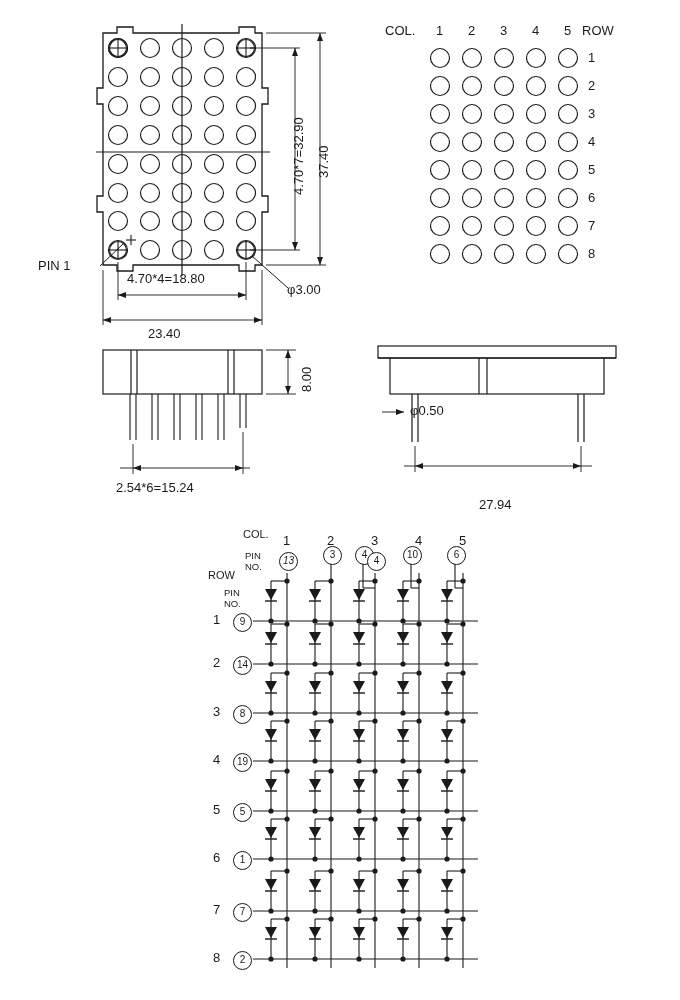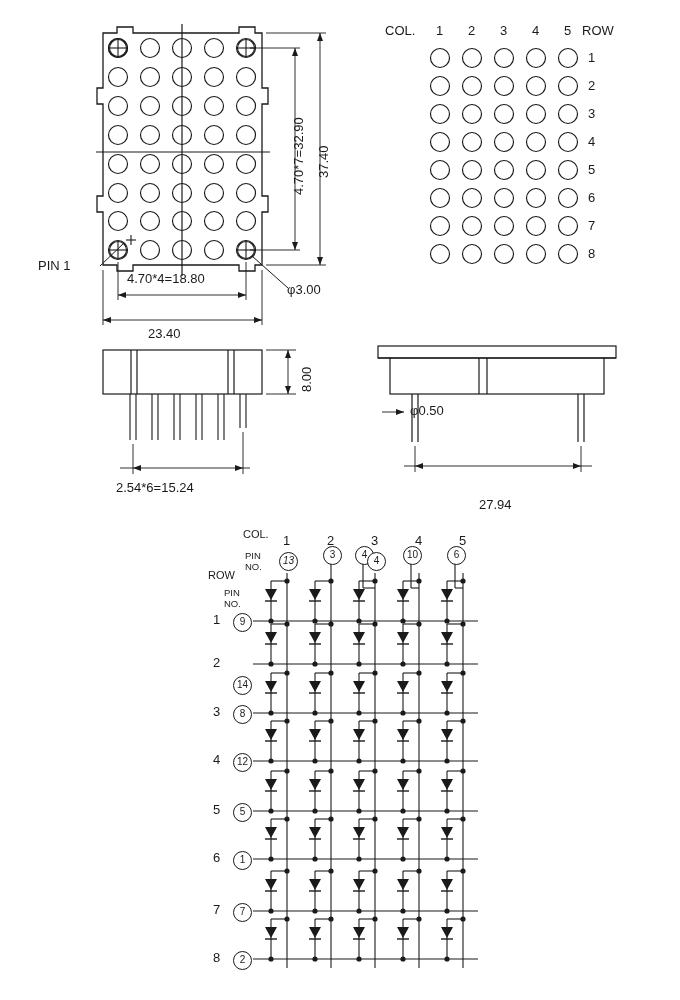--- a/index.html
+++ b/index.html
@@ -766,27 +766,27 @@
   <div class="pinno" style="left:323px; top:546px;">3</div>
   <div class="pinno" style="left:355px; top:546px;">4</div>
   <div class="pinno" style="left:367px; top:552px;">4</div>
   <div class="pinno" style="left:403px; top:546px;">10</div>
   <div class="pinno" style="left:447px; top:546px;">6</div>
 
   <div class="lbl" style="left:213px; top:613px;">1</div>
   <div class="pinno" style="left:233px; top:613px;">9</div>
 
   <div class="lbl" style="left:213px; top:656px;">2</div>
-  <div class="pinno" style="left:233px; top:656px;margin-top:20px;">14</div>
+  <div class="pinno" style="left:233px; top:656px;">14</div>
 
   <div class="lbl" style="left:213px; top:705px;">3</div>
   <div class="pinno" style="left:233px; top:705px;">8</div>
 
   <div class="lbl" style="left:213px; top:753px;">4</div>
-  <div class="pinno" style="left:233px; top:753px;">12</div>
+  <div class="pinno" style="left:233px; top:753px;">19</div>
 
   <div class="lbl" style="left:213px; top:803px;">5</div>
   <div class="pinno" style="left:233px; top:803px;">5</div>
 
   <div class="lbl" style="left:213px; top:851px;">6</div>
   <div class="pinno" style="left:233px; top:851px;">1</div>
 
   <div class="lbl" style="left:213px; top:903px;">7</div>
   <div class="pinno" style="left:233px; top:903px;">7</div>
 

